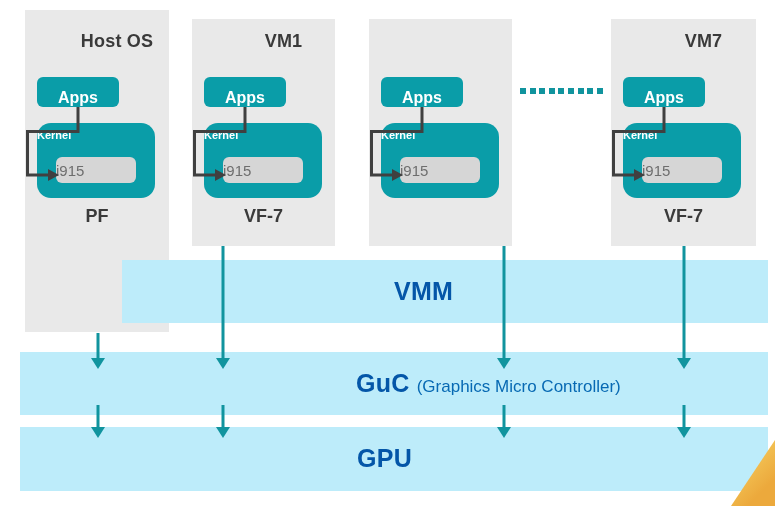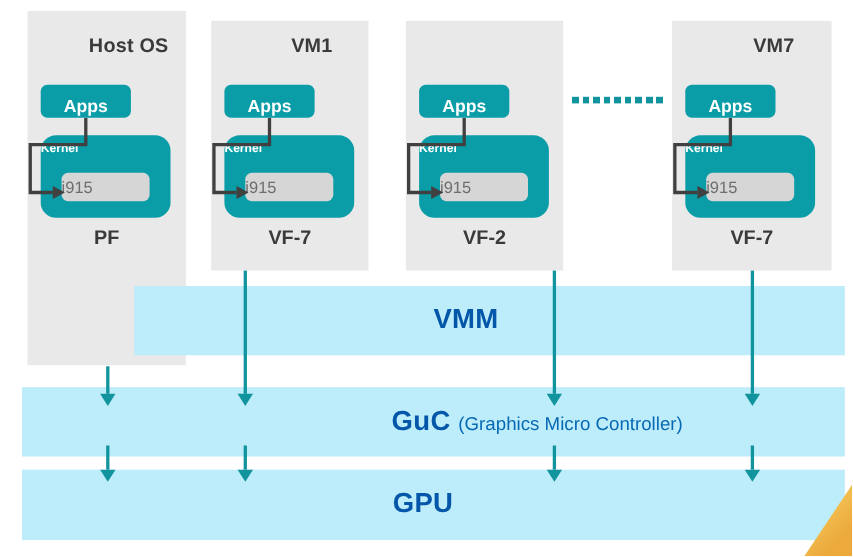--- a/index.html
+++ b/index.html
@@ -149,21 +149,20 @@
     <div class="kernel-box">
       <div class="kernel-label">Kernel</div>
       <div class="driver-box">
           <span>i915</span>
         </div>
     </div>
     <svg class="elbow" width="60" height="80" viewBox="0 0 60 80">
       <path d="M53 0 V24.5 H2.5 V68 H23" fill="none" stroke="#404040" stroke-width="3"></path>
       <polygon points="23,62 23,74 34,68" fill="#404040"></polygon>
     </svg>
-    <div class="port-label">VF-2</div>
   </div>
 
   <div class="col" id="col-vm7">
     <div class="col-bg short"></div>
     <div class="col-title">VM7</div>
     <div class="apps-box">
         <span>Apps</span>
       </div>
     <div class="kernel-box">
       <div class="kernel-label">Kernel</div>

